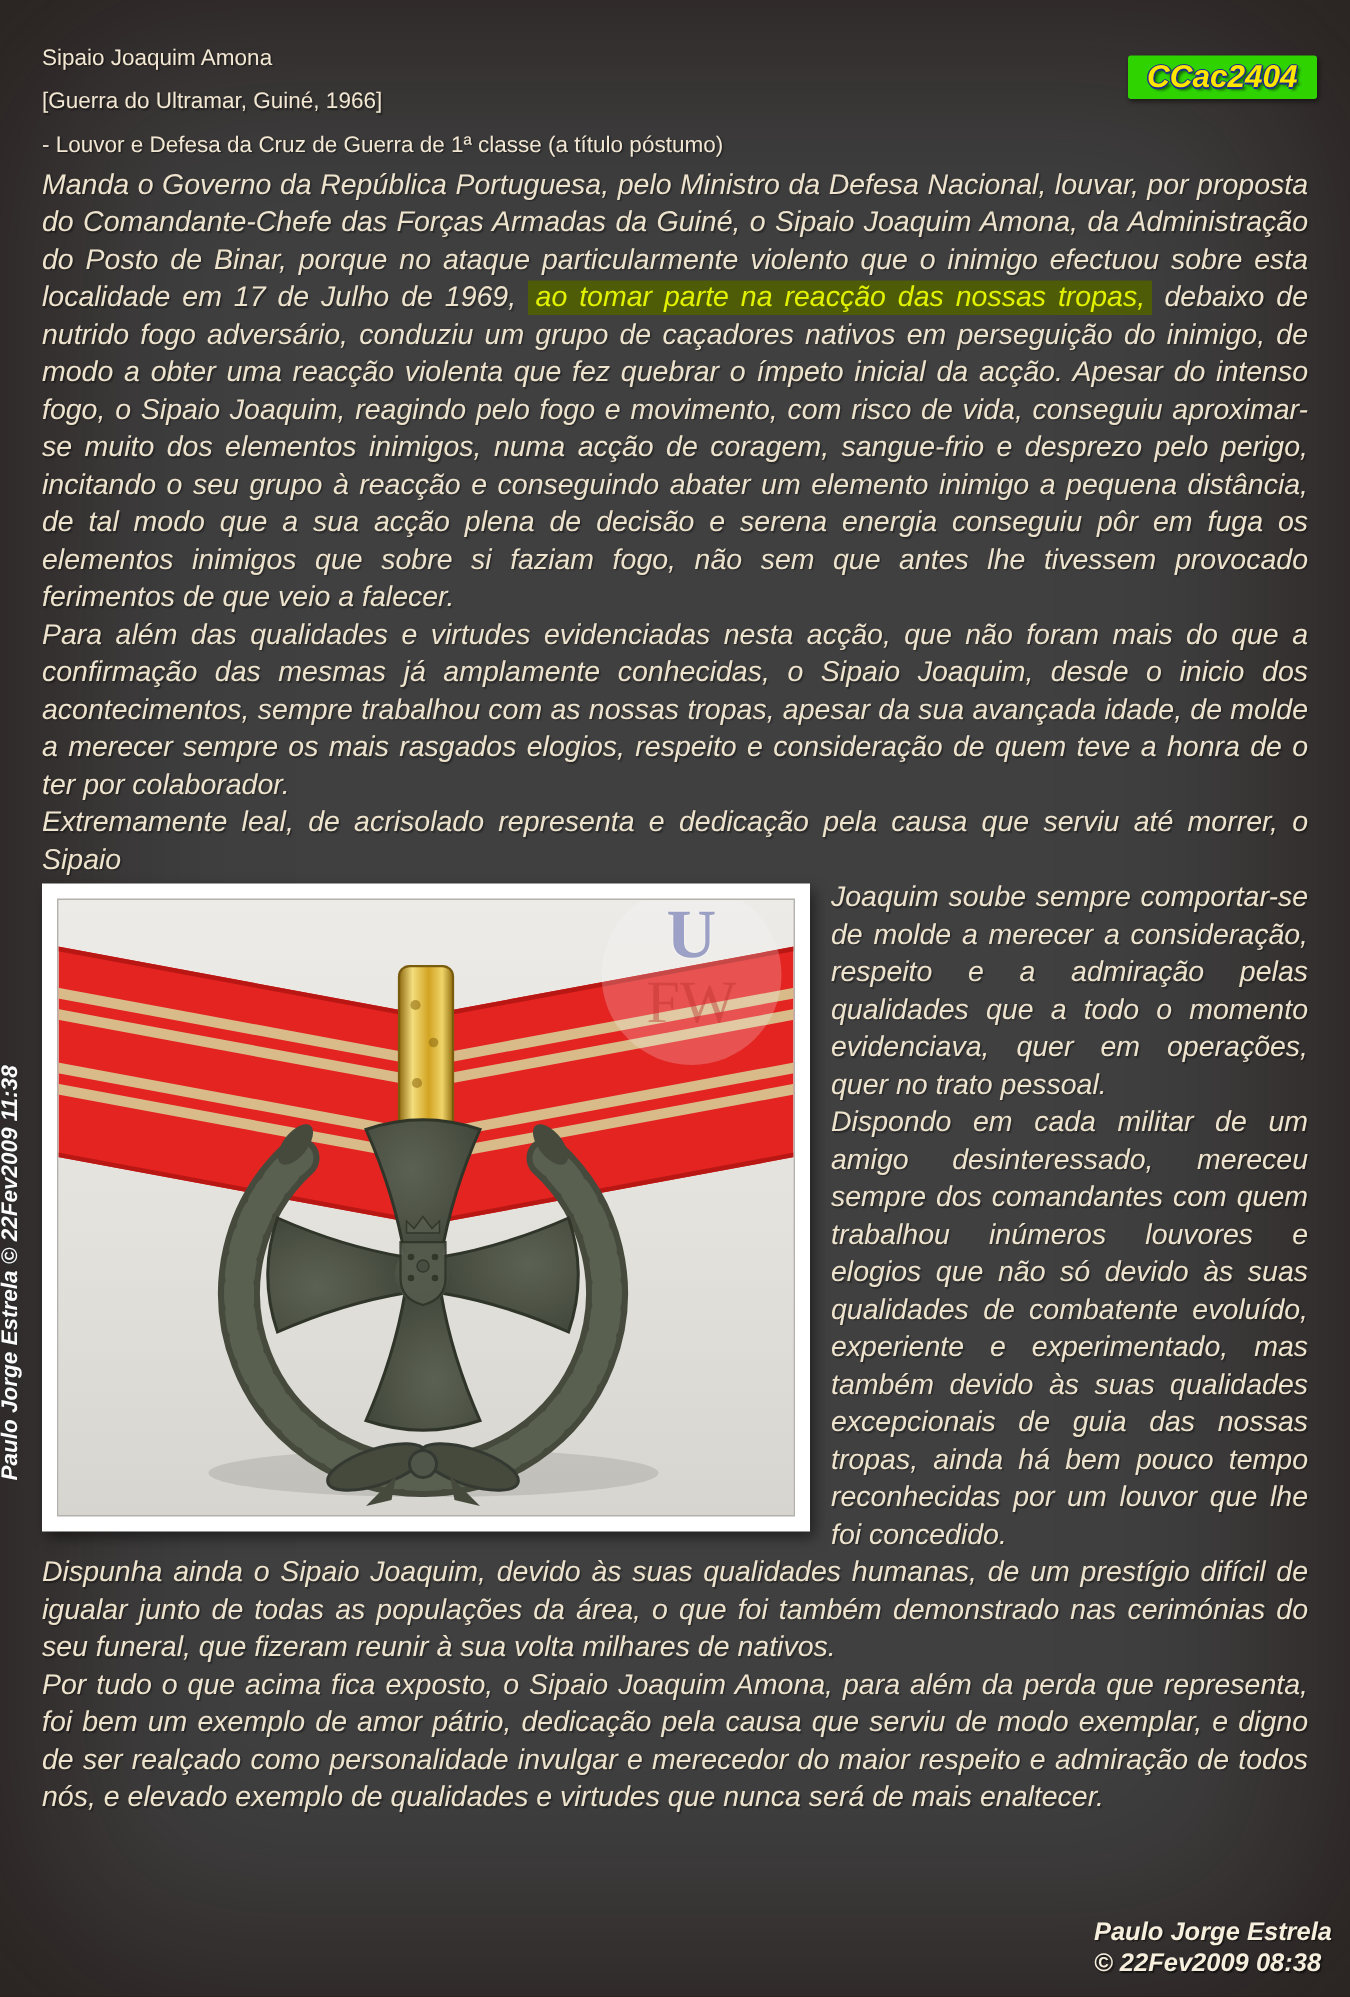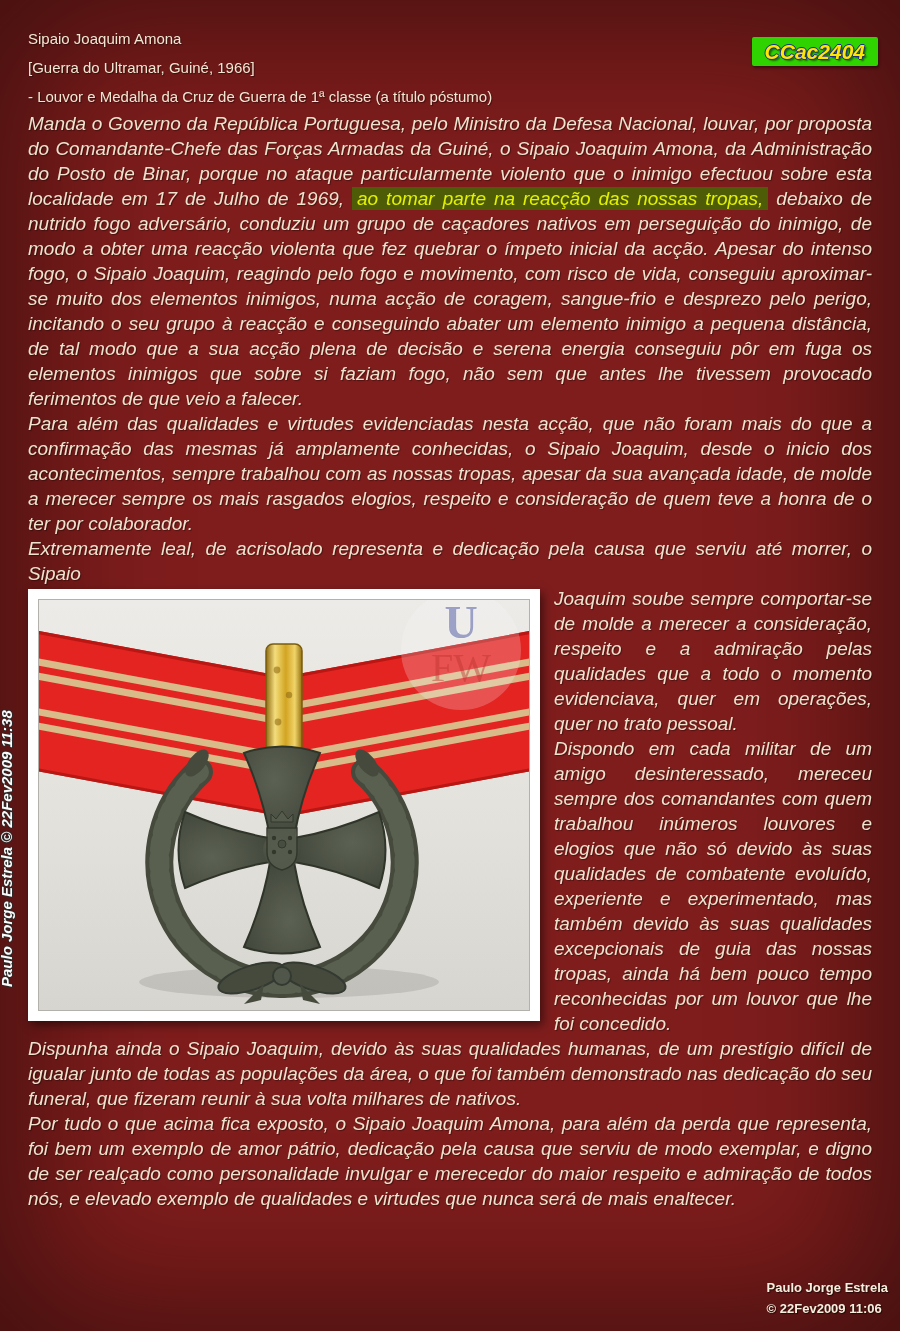--- a/index.html
+++ b/index.html
@@ -1,20 +1,20 @@
 <!DOCTYPE html>
 <html><head>
 <meta charset="utf-8">
 <style>
   html,body{margin:0;padding:0;background:#2b1b14;}
   .page{
     position:relative;
     width:900px;height:1331px;
     margin:0 auto;
-    background:#7f1d1d;
+    background:#404040;
     box-shadow:inset 0 0 140px 30px rgba(20,8,4,.55);
     overflow:hidden;
     font-family:"Liberation Sans", sans-serif;
     box-sizing:border-box;
     padding:24px 28px 0 28px;
   }
   .hdr-line{
     font-weight:normal;
     font-size:15px;line-height:29px;
     color:#f2e7d2;
@@ -95,36 +95,36 @@
     text-shadow:0 0 2px rgba(255,255,255,.6);
   }
   .wm-circle .fw{
     display:block;
     font-size:40px;font-weight:normal;line-height:44px;
     color:rgba(185,48,44,.42);
   }
   .sig{
     position:absolute;
     right:12px;bottom:12px;
-    font-weight:bold;
-    font-size:13px;line-height:21px;
+    font-style:italic;font-weight:bold;
+    font-size:17px;line-height:21px;
     color:#f7efdd;
     text-shadow:1px 1px 1px rgba(0,0,0,.6);
   }
 </style>
 </head>
 <body>
 
 <div class="page">
 
   <div class="badge">CCac2404</div>
 
   <div class="hdr-line">Sipaio Joaquim Amona</div>
   <div class="hdr-line">[Guerra do Ultramar, Guiné, 1966]</div>
-  <div class="hdr-line">- Louvor e Medalha da Cruz de Guerra de 1ª classe (a título póstumo)</div>
+  <div class="hdr-line">- Louvor e Defesa da Cruz de Guerra de 1ª classe (a título póstumo)</div>
 
   <p class="body-p"><span>Manda o Governo da República Portuguesa, pelo Ministro da Defesa Nacional, louvar, por proposta do Comandante-Chefe das Forças Armadas da Guiné, o Sipaio Joaquim Amona, da Administração do Posto de Binar, porque no ataque particularmente violento que o inimigo efectuou sobre esta localidade em 17 de Julho de 1969, </span><span class="hl">ao tomar parte na reacção das nossas tropas,</span><span> debaixo de nutrido fogo adversário, conduziu um grupo de caçadores nativos em perseguição do inimigo, de modo a obter uma reacção violenta que fez quebrar o ímpeto inicial da acção. Apesar do intenso fogo, o Sipaio Joaquim, reagindo pelo fogo e movimento, com risco de vida, conseguiu aproximar-se muito dos elementos inimigos, numa acção de coragem, sangue-frio e desprezo pelo perigo, incitando o seu grupo à reacção e conseguindo abater um elemento inimigo a pequena distância, de tal modo que a sua acção plena de decisão e serena energia conseguiu pôr em fuga os elementos inimigos que sobre si faziam fogo, não sem que antes lhe tivessem provocado ferimentos de que veio a falecer.</span></p>
 
   <p class="body-p">Para além das qualidades e virtudes evidenciadas nesta acção, que não foram mais do que a confirmação das mesmas já amplamente conhecidas, o Sipaio Joaquim, desde o inicio dos acontecimentos, sempre trabalhou com as nossas tropas, apesar da sua avançada idade, de molde a merecer sempre os mais rasgados elogios, respeito e consideração de quem teve a honra de o ter por colaborador.</p>
 
   <p class="body-p one-line">Extremamente leal, de acrisolado representa e dedicação pela causa que serviu até morrer, o Sipaio</p>
 
   <div class="photo-wrap">
     <div class="photo-inner">
       <svg viewBox="0 0 490 410" preserveAspectRatio="none">
@@ -217,21 +217,21 @@
       <div class="wm-circle">
         <span class="u">U</span>
         <span class="fw">FW</span>
       </div>
     </div>
     <div class="wm-vert">Paulo Jorge Estrela  © 22Fev2009 11:38</div>
   </div>
 
   <p class="body-p">Joaquim soube sempre comportar-se de molde a merecer a consideração, respeito e a admiração pelas qualidades que a todo o momento evidenciava, quer em operações, quer no trato pessoal.</p>
   <p class="body-p">Dispondo em cada militar de um amigo desinteressado, mereceu sempre dos comandantes com quem trabalhou inúmeros louvores e elogios que não só devido às suas qualidades de combatente evoluído, experiente e experimentado, mas também devido às suas qualidades excepcionais de guia das nossas tropas, ainda há bem pouco tempo reconhecidas por um louvor que lhe foi concedido.</p>
-  <p class="body-p">Dispunha ainda o Sipaio Joaquim, devido às suas qualidades humanas, de um prestígio difícil de igualar junto de todas as populações da área, o que foi também demonstrado nas dedicação do seu funeral, que fizeram reunir à sua volta milhares de nativos.</p>
+  <p class="body-p">Dispunha ainda o Sipaio Joaquim, devido às suas qualidades humanas, de um prestígio difícil de igualar junto de todas as populações da área, o que foi também demonstrado nas cerimónias do seu funeral, que fizeram reunir à sua volta milhares de nativos.</p>
   <p class="body-p">Por tudo o que acima fica exposto, o Sipaio Joaquim Amona, para além da perda que representa, foi bem um exemplo de amor pátrio, dedicação pela causa que serviu de modo exemplar, e digno de ser realçado como personalidade invulgar e merecedor do maior respeito e admiração de todos nós, e elevado exemplo de qualidades e virtudes que nunca será de mais enaltecer.</p>
 
   <div class="sig">
     <div>Paulo Jorge Estrela</div>
-    <div>© 22Fev2009 11:06</div>
+    <div>© 22Fev2009 08:38</div>
   </div>
 
 </div>
 
 </body></html>

